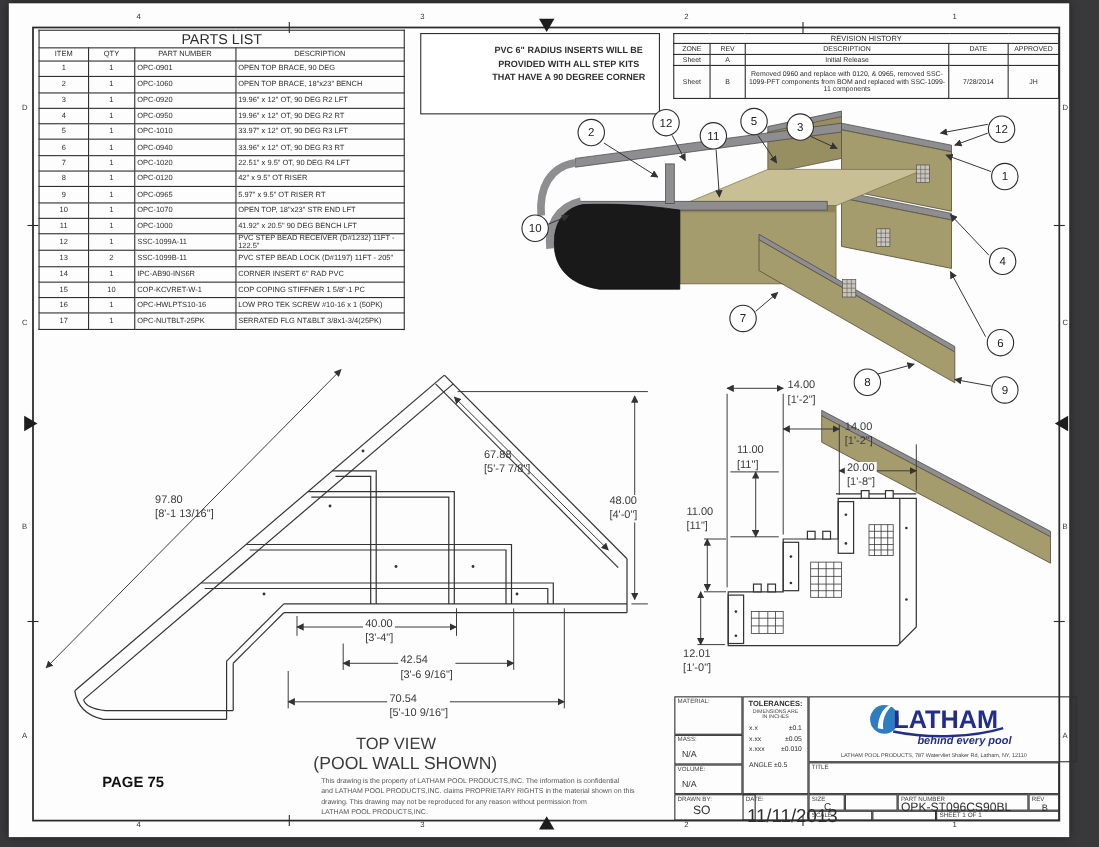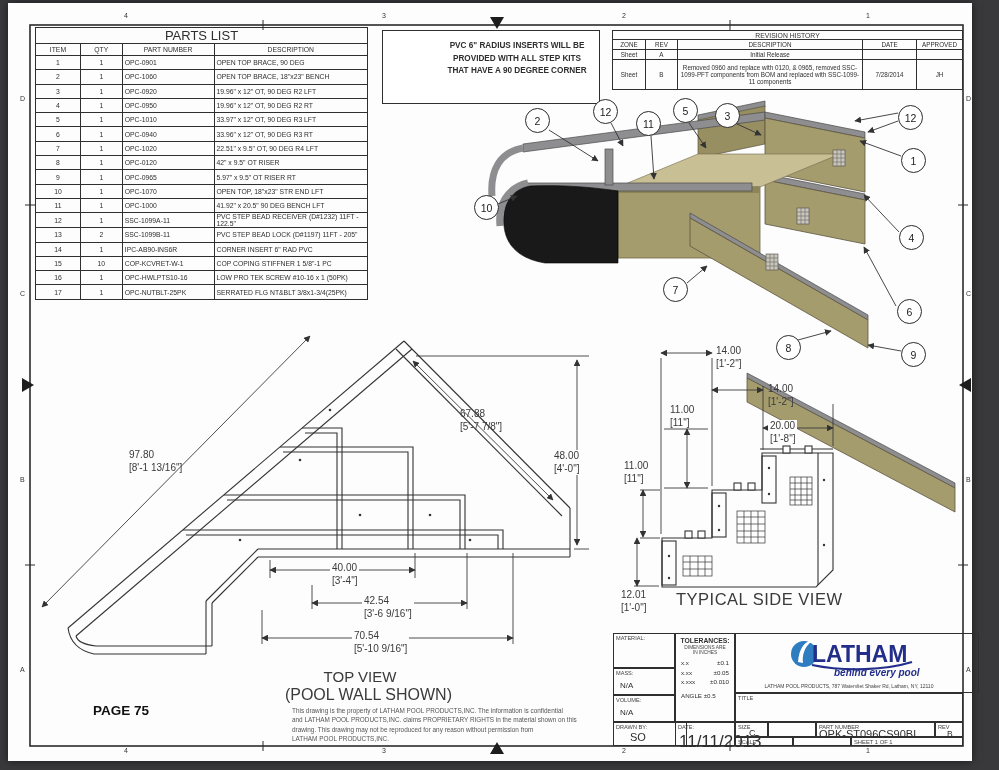--- a/index.html
+++ b/index.html
@@ -446,25 +446,25 @@
   <div class="bal" style="left:715px;top:103px">3</div>
   <div class="bal" style="left:898px;top:105px">12</div>
   <div class="bal" style="left:901px;top:148px">1</div>
   <div class="bal" style="left:899px;top:225px">4</div>
   <div class="bal" style="left:474px;top:195px">10</div>
   <div class="bal" style="left:897px;top:299px">6</div>
   <div class="bal" style="left:663px;top:277px">7</div>
   <div class="bal" style="left:776px;top:335px">8</div>
   <div class="bal" style="left:901px;top:342px">9</div>
 
-  <div class="dml" style="left:129px;top:449px">
+  <div class="dml" style="left:141px;top:449px">
     <div>97.80</div>
       <div>[8'-1 13/16"]</div>
     </div>
-  <div class="dml" style="left:460px;top:408px">
+  <div class="dml" style="left:440px;top:408px">
     <div>67.88</div>
       <div>[5'-7 7/8"]</div>
     </div>
   <div class="dml bgw" style="left:552px;top:450px">
     <div>48.00</div>
       <div>[4'-0"]</div>
     </div>
   <div class="dml bgw" style="left:330px;top:562px">
     <div>40.00</div>
       <div>[3'-4"]</div>
@@ -498,21 +498,20 @@
     <div>11.00</div>
       <div>[11"]</div>
     </div>
   <div class="dml" style="left:621px;top:589px">
     <div>12.01</div>
       <div>[1'-0"]</div>
     </div>
 
   <div class="viewlabel" style="left:300px;top:668px;width:120px;text-align:center;font-size:15px">TOP VIEW</div>
   <div class="viewlabel" style="left:268px;top:686px;width:184px;text-align:right;font-size:16px">(POOL WALL SHOWN)</div>
-  <div class="viewlabel" style="left:676px;top:590px;font-size:16.5px;letter-spacing:.5px">TYPICAL SIDE VIEW</div>
   <div class="viewlabel" style="left:93px;top:703px;font-size:13.5px;font-weight:bold;color:#111">PAGE 75</div>
 
   <div class="disc">
 
   <div>This drawing is the property of LATHAM POOL PRODUCTS,INC. The information is confidential</div>
       <div>and LATHAM POOL PRODUCTS,INC. claims PROPRIETARY RIGHTS in the material shown on this</div>
       <div>drawing. This drawing may not be reproduced for any reason without permission from</div>
       <div>LATHAM POOL PRODUCTS,INC.</div>
     </div>
 

